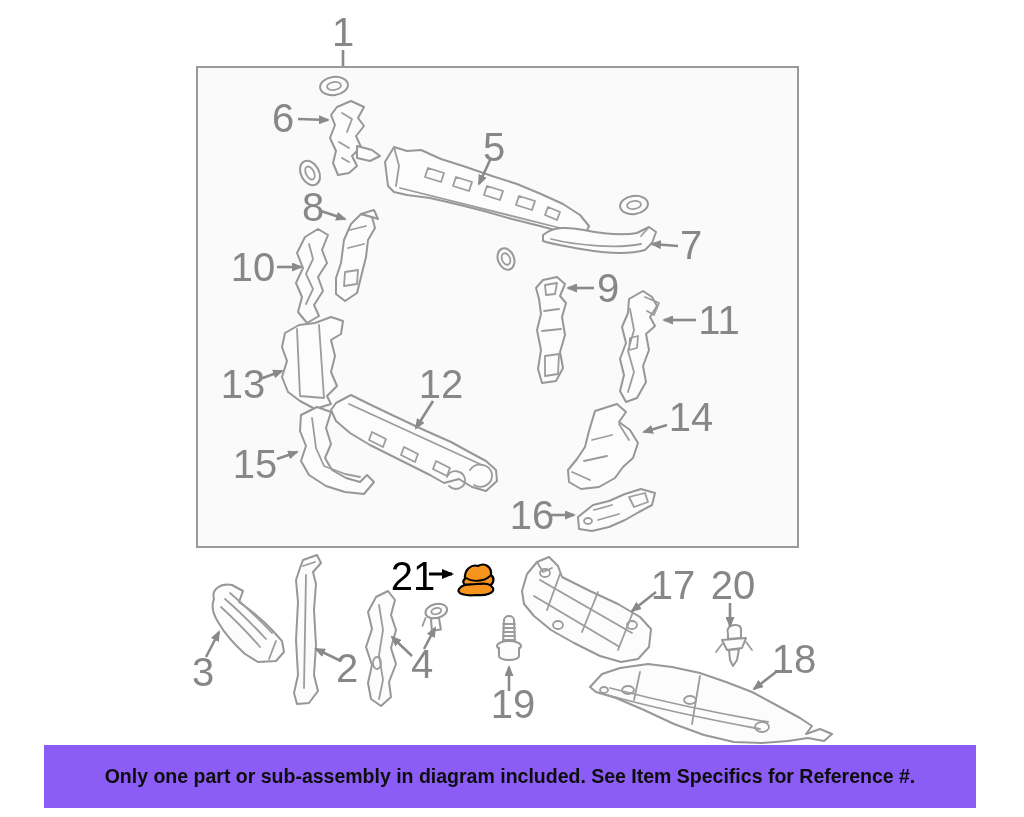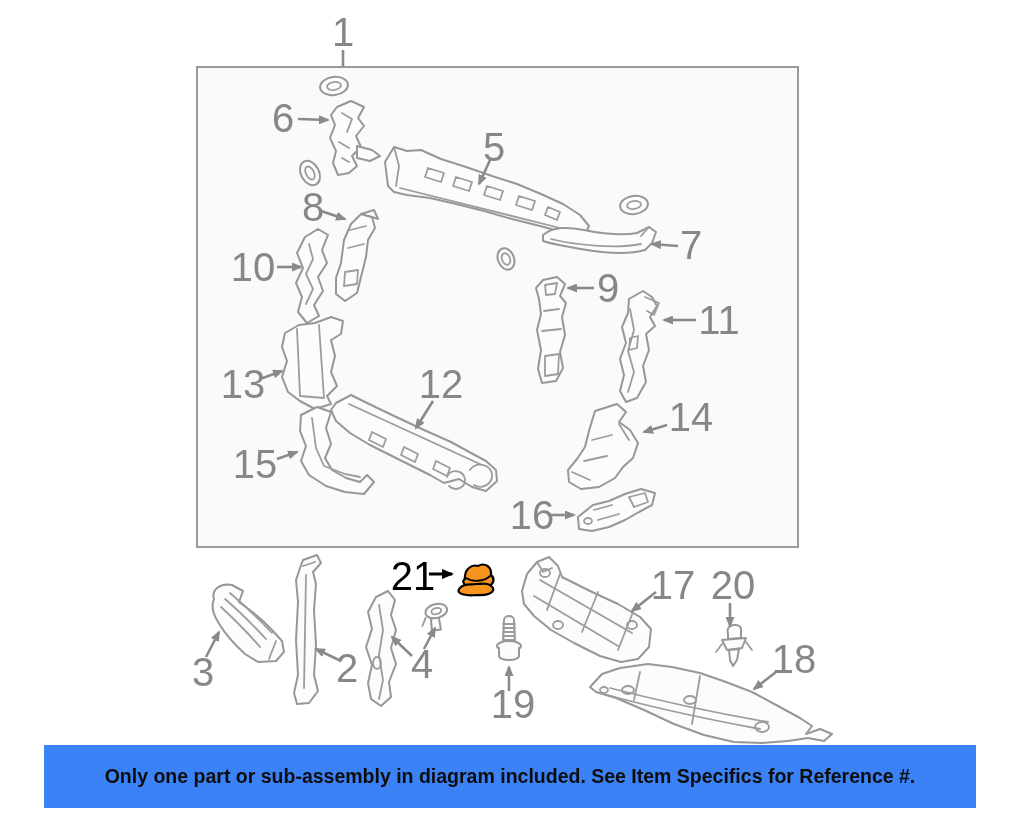--- a/index.html
+++ b/index.html
@@ -7,21 +7,21 @@
          font-family:"Liberation Sans",sans-serif;}
   svg{position:absolute;left:0;top:0;}
   .part{stroke:#979797;stroke-width:2;fill:#fcfcfc;stroke-linejoin:round;stroke-linecap:round;}
   .part-detail{stroke:#9c9c9c;stroke-width:1.8;fill:none;stroke-linejoin:round;stroke-linecap:round;}
   .arrow{stroke:#8a8a8a;stroke-width:2.6;fill:none;}
   .arrow-dark{stroke:#000000;stroke-width:3;fill:none;}
   .lbl{font-family:"Liberation Sans",sans-serif;font-size:40px;fill:#878787;text-anchor:middle;}
   .lbl-dark{font-family:"Liberation Sans",sans-serif;font-size:40px;fill:#000000;text-anchor:middle;}
   .hl{stroke:#000000;stroke-width:2.2;fill:#F7941D;stroke-linejoin:round;stroke-linecap:round;}
   .hl-detail{stroke:#000000;stroke-width:1.8;fill:none;stroke-linecap:round;}
-  .banner{position:absolute;left:44px;top:745px;width:932px;height:63px;background:#3b82f6;
+  .banner{position:absolute;left:44px;top:745px;width:932px;height:63px;background:#8b5cf6;
           display:flex;flex-direction:column;justify-content:center;align-items:center;
           text-align:center;}
   .banner span{display:block;font-weight:bold;font-size:19.5px;line-height:27px;color:#0d0d0d;
           white-space:nowrap;}
 </style>
 </head>
 <body>
 
 <div class="stage">
 

